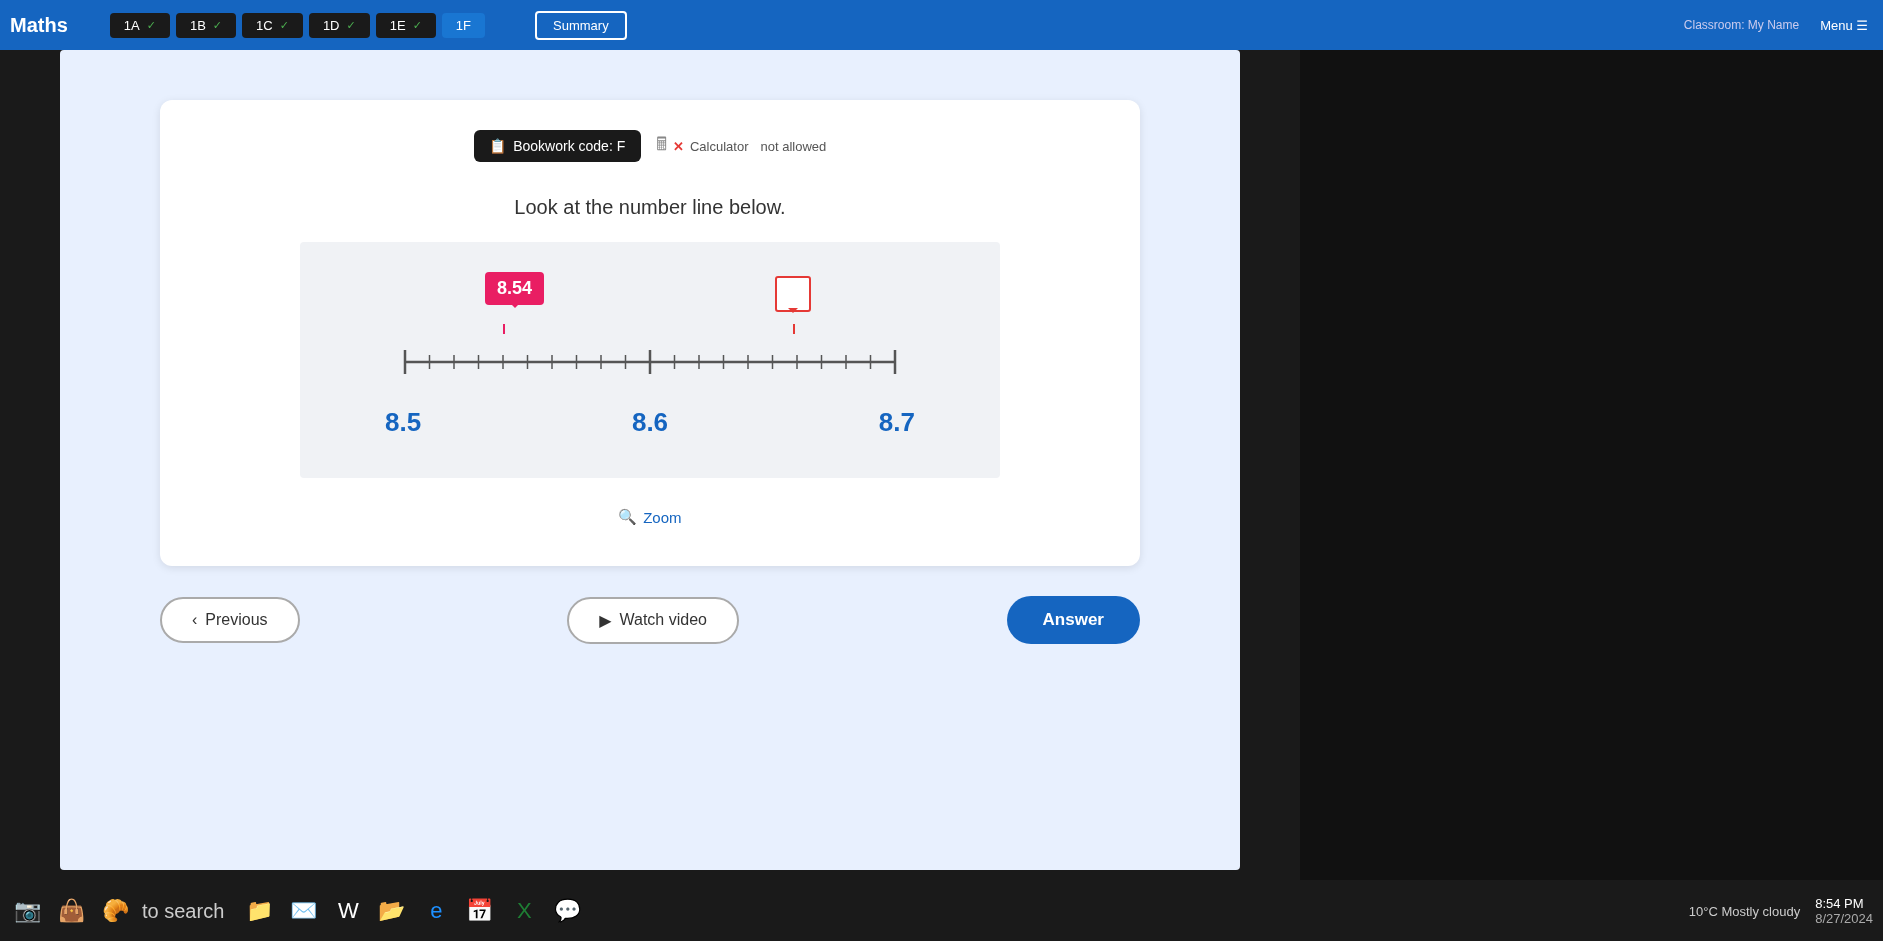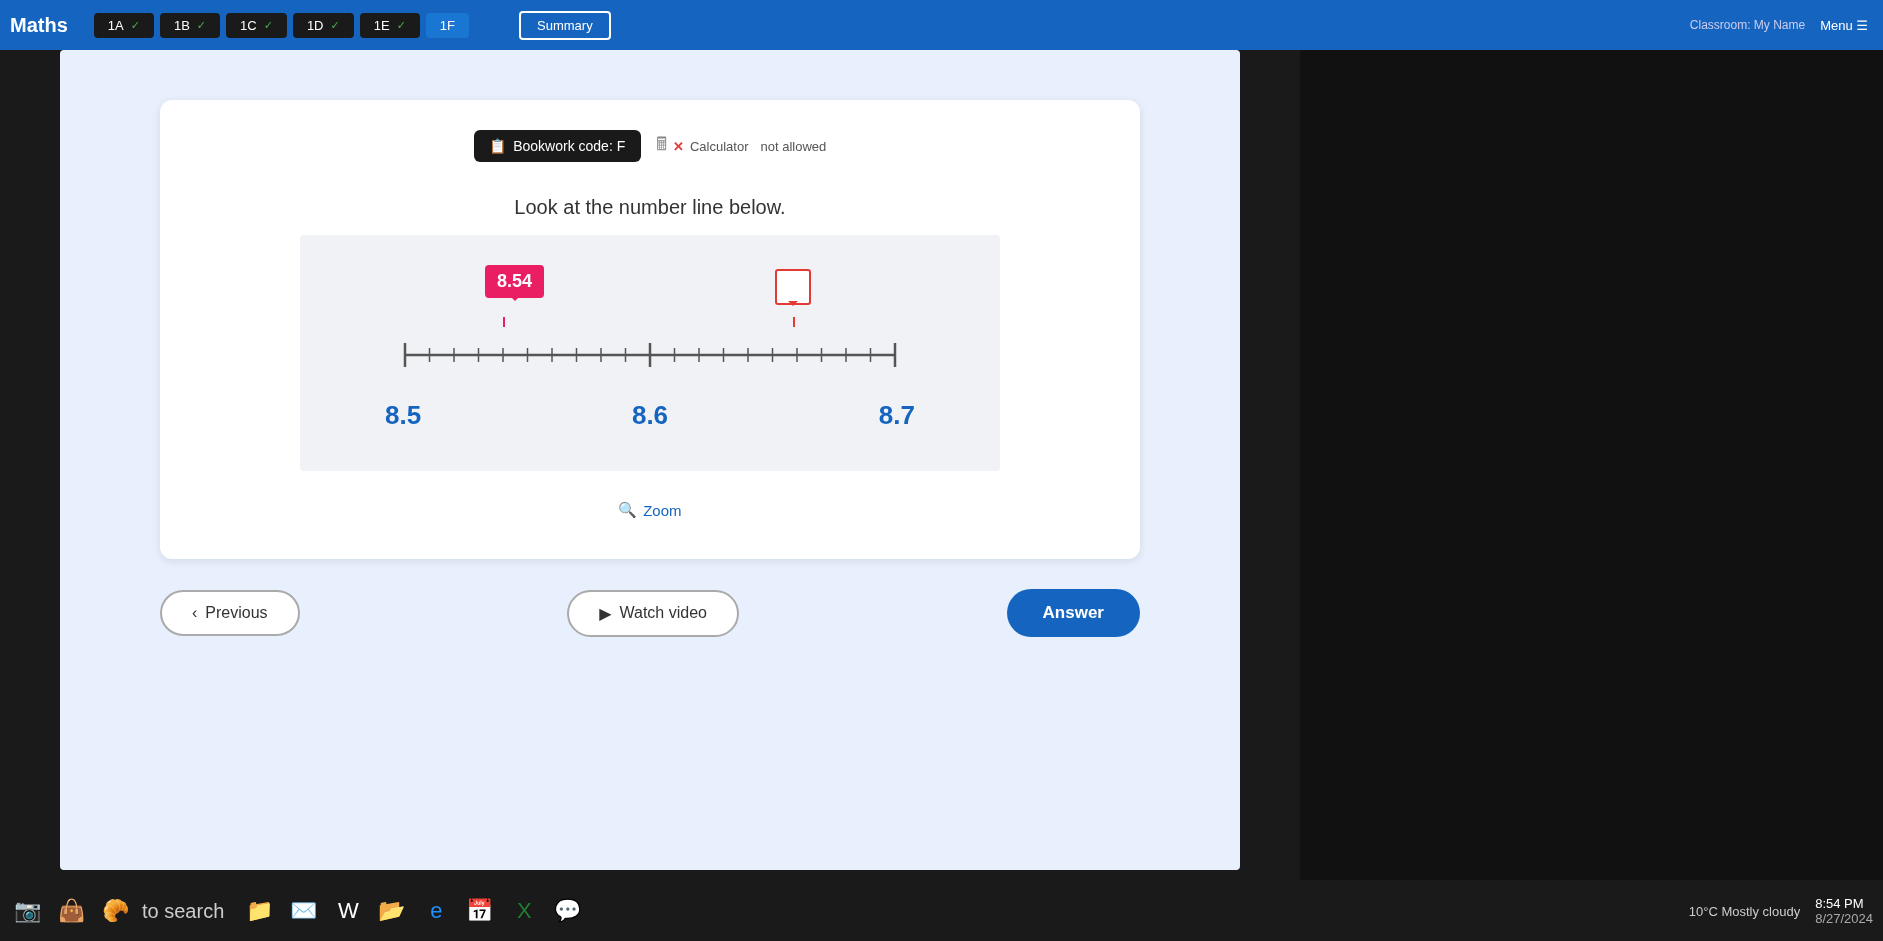--- a/index.html
+++ b/index.html
@@ -24,21 +24,21 @@
       align-items: center;
       padding: 0 10px;
       gap: 6px;
       z-index: 10;
     }
 
     .app-title {
       color: white;
       font-size: 20px;
       font-weight: bold;
-      margin-right: 20px;
+      margin-right: 36px;
     }
 
     .tab-btn {
       background: #1a1a1a;
       color: white;
       border: none;
       padding: 5px 14px;
       border-radius: 4px;
       font-size: 13px;
       cursor: pointer;
@@ -69,21 +69,21 @@
       position: absolute;
       top: 0;
       right: 0;
       width: 583px;
       height: 50px;
       background: #1565c0;
       display: flex;
       align-items: center;
       justify-content: flex-end;
       padding-right: 15px;
-      gap: 15px;
+      gap: 21px;
     }
     .top-right-text {
       color: #cce;
       font-size: 12px;
     }
     .menu-btn {
       background: none;
       border: none;
       color: white;
       font-size: 13px;
@@ -154,21 +154,21 @@
       color: #888;
     }
     .no-calc-x {
       color: #e53935;
       font-weight: bold;
     }
 
     .question-text {
       font-size: 20px;
       color: #333;
-      margin-bottom: 13px;
+      margin-bottom: 20px;
       line-height: 1.5;
     }
 
     
     .number-line-container {
       background: #f0f2f5;
       border-radius: 4px;
       padding: 30px 60px 40px;
       width: 700px;
       display: flex;

